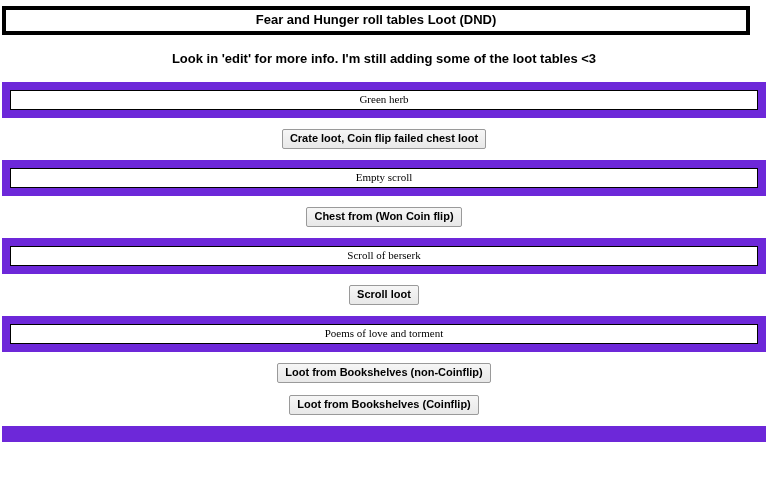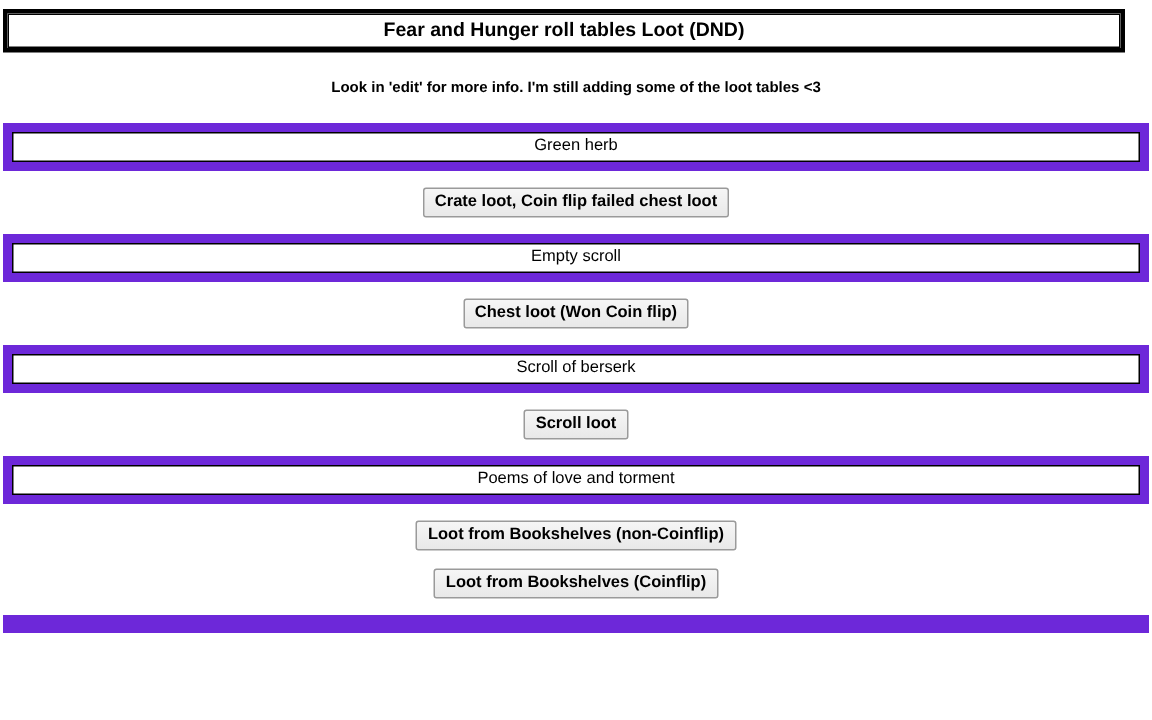--- a/index.html
+++ b/index.html
@@ -34,33 +34,34 @@
     font-size: 13px;
     font-weight: bold;
     line-height: 18px;
     padding: 1px 0 2px 0;
     box-sizing: border-box;
   }
 
   
   .subtitle {
     text-align: center;
-    font-size: 10px;
+    font-size: 13px;
     font-weight: bold;
     line-height: 12px;
     margin: 18px 0 17px 0;
     color: #000000;
   }
 
   
   .result-frame {
     margin: 0 2px;
-    border: 6px solid #6d28d9;
+    border: 8px solid #6d28d9;
     background: #fef9c3;
     box-sizing: border-box;
+    font-family: Liberation Serif, serif;
   }
   .result-inner {
     border: 1px solid #000000;
     background: #ffffff;
     text-align: center;
     font-size: 11px;
     line-height: 15px;
     padding: 1px 0 2px 0;
     box-sizing: border-box;
     white-space: nowrap;
@@ -102,21 +103,21 @@
   </div>
   <div class="btn-row">
     <button class="loot-btn">Crate loot, Coin flip failed chest loot</button>
   </div>
 
 
   <div class="result-frame">
     <div class="result-inner">Empty scroll</div>
   </div>
   <div class="btn-row">
-    <button class="loot-btn">Chest loot (Won Coin flip)</button>
+    <button class="loot-btn">Chest from (Won Coin flip)</button>
   </div>
 
   <div class="result-frame">
     <div class="result-inner">Scroll of berserk</div>
   </div>
   <div class="btn-row">
     <button class="loot-btn">Scroll loot</button>
   </div>
 
   <div class="result-frame">

